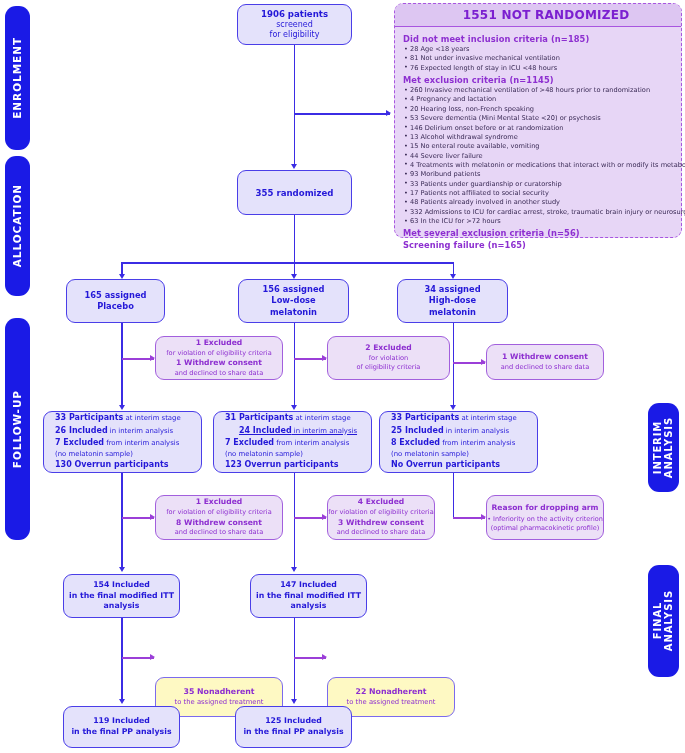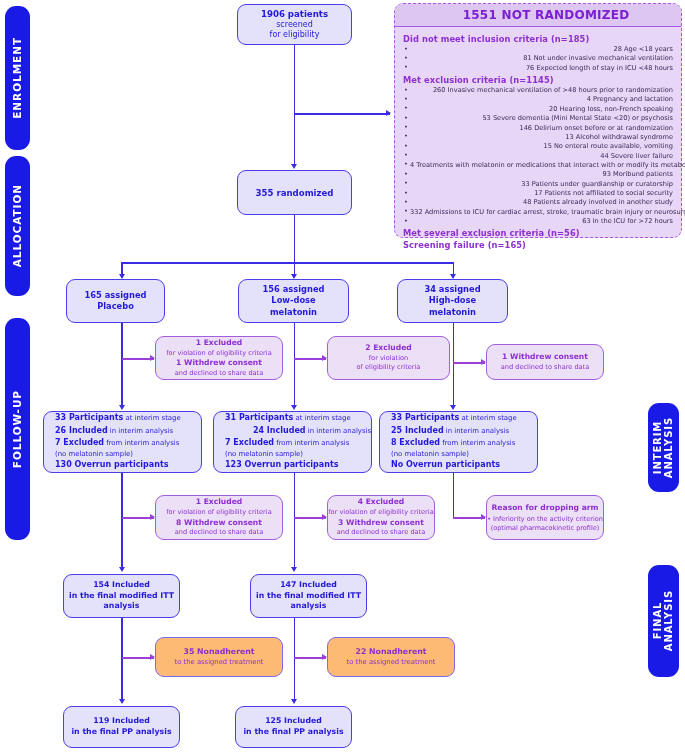--- a/index.html
+++ b/index.html
@@ -30,21 +30,21 @@
   }
   .box .ln{display:block;width:100%;}
 
   .box-blue{
     background:#e4e2fb;border:1.3px solid #4a3ee8;color:#2418d8;
   }
   .box-purple{
     background:#ece0f7;border:1.3px solid #a25fdd;color:#8d2fd0;
   }
   .box-mixed{
-    background:#fdba74;border:1.3px solid #7b6aee;color:#8d2fd0;
+    background:#fef9c3;border:1.3px solid #7b6aee;color:#8d2fd0;margin-top:40px;
   }
   .b{font-weight:bold;}
   .n{font-weight:normal;}
 
   
   .excl-panel{
     position:absolute;box-sizing:border-box;
     background:#e7d6f6;border:1.6px dashed #a855e0;border-radius:9px;
   }
   .excl-head{
@@ -54,21 +54,21 @@
     color:#7b1fd0;font-weight:bold;text-align:center;
     font-size:12px;letter-spacing:.02em;padding:4px 0 4px 16px;
   }
   .excl-body{padding:5px 8px 4px 8px;}
   .excl-sec{
     color:#8d2fd0;font-weight:bold;font-size:8.3px;margin:2px 0 1px 0;
     letter-spacing:.01em;
   }
   .excl-li{
     color:#3a2a55;font-size:6.6px;line-height:1.42;
-    padding-left:7px;position:relative;white-space:nowrap;text-align:right;
+    padding-left:7px;position:relative;white-space:nowrap;
   }
   .excl-li:before{content:"•";position:absolute;left:1px;top:-0.5px;}
 
   
   .vline{position:absolute;background:#3b2ce4;width:1.6px;}
   .hline{position:absolute;background:#3b2ce4;height:1.6px;}
   .hline-p{position:absolute;background:#9b3fd8;height:1.6px;}
   .arr-d{position:absolute;width:0;height:0;
     border-left:3.6px solid transparent;border-right:3.6px solid transparent;
     border-top:5.2px solid #3b2ce4;}
@@ -221,21 +221,21 @@
       <b style="font-size:8px;">7 Excluded</b><span> from interim analysis</span>
     </span>
     <span class="ln" style="text-align:left;">(no melatonin sample)</span>
     <span class="ln b" style="text-align:left;font-size:8px;">130 Overrun participants</span>
   </div>
 
   <div class="box box-blue" style="left:213px;top:411px;width:159px;height:62px;font-size:6.9px;line-height:1.52;align-items:flex-start;padding:4px 0 4px 11px;">
     <span class="ln" style="text-align:left;">
       <b style="font-size:8px;">31 Participants</b><span> at interim stage</span>
     </span>
-    <span class="ln" style="text-align:right;">
+    <span class="ln" style="text-align:center;text-decoration:underline;">
       <b style="font-size:8px;">24 Included</b><span> in interim analysis</span>
     </span>
     <span class="ln" style="text-align:left;">
       <b style="font-size:8px;">7 Excluded</b><span> from interim analysis</span>
     </span>
     <span class="ln" style="text-align:left;">(no melatonin sample)</span>
     <span class="ln b" style="text-align:left;font-size:8px;">123 Overrun participants</span>
   </div>
 
   <div class="box box-blue" style="left:379px;top:411px;width:159px;height:62px;font-size:6.9px;line-height:1.52;align-items:flex-start;padding:4px 0 4px 11px;">

